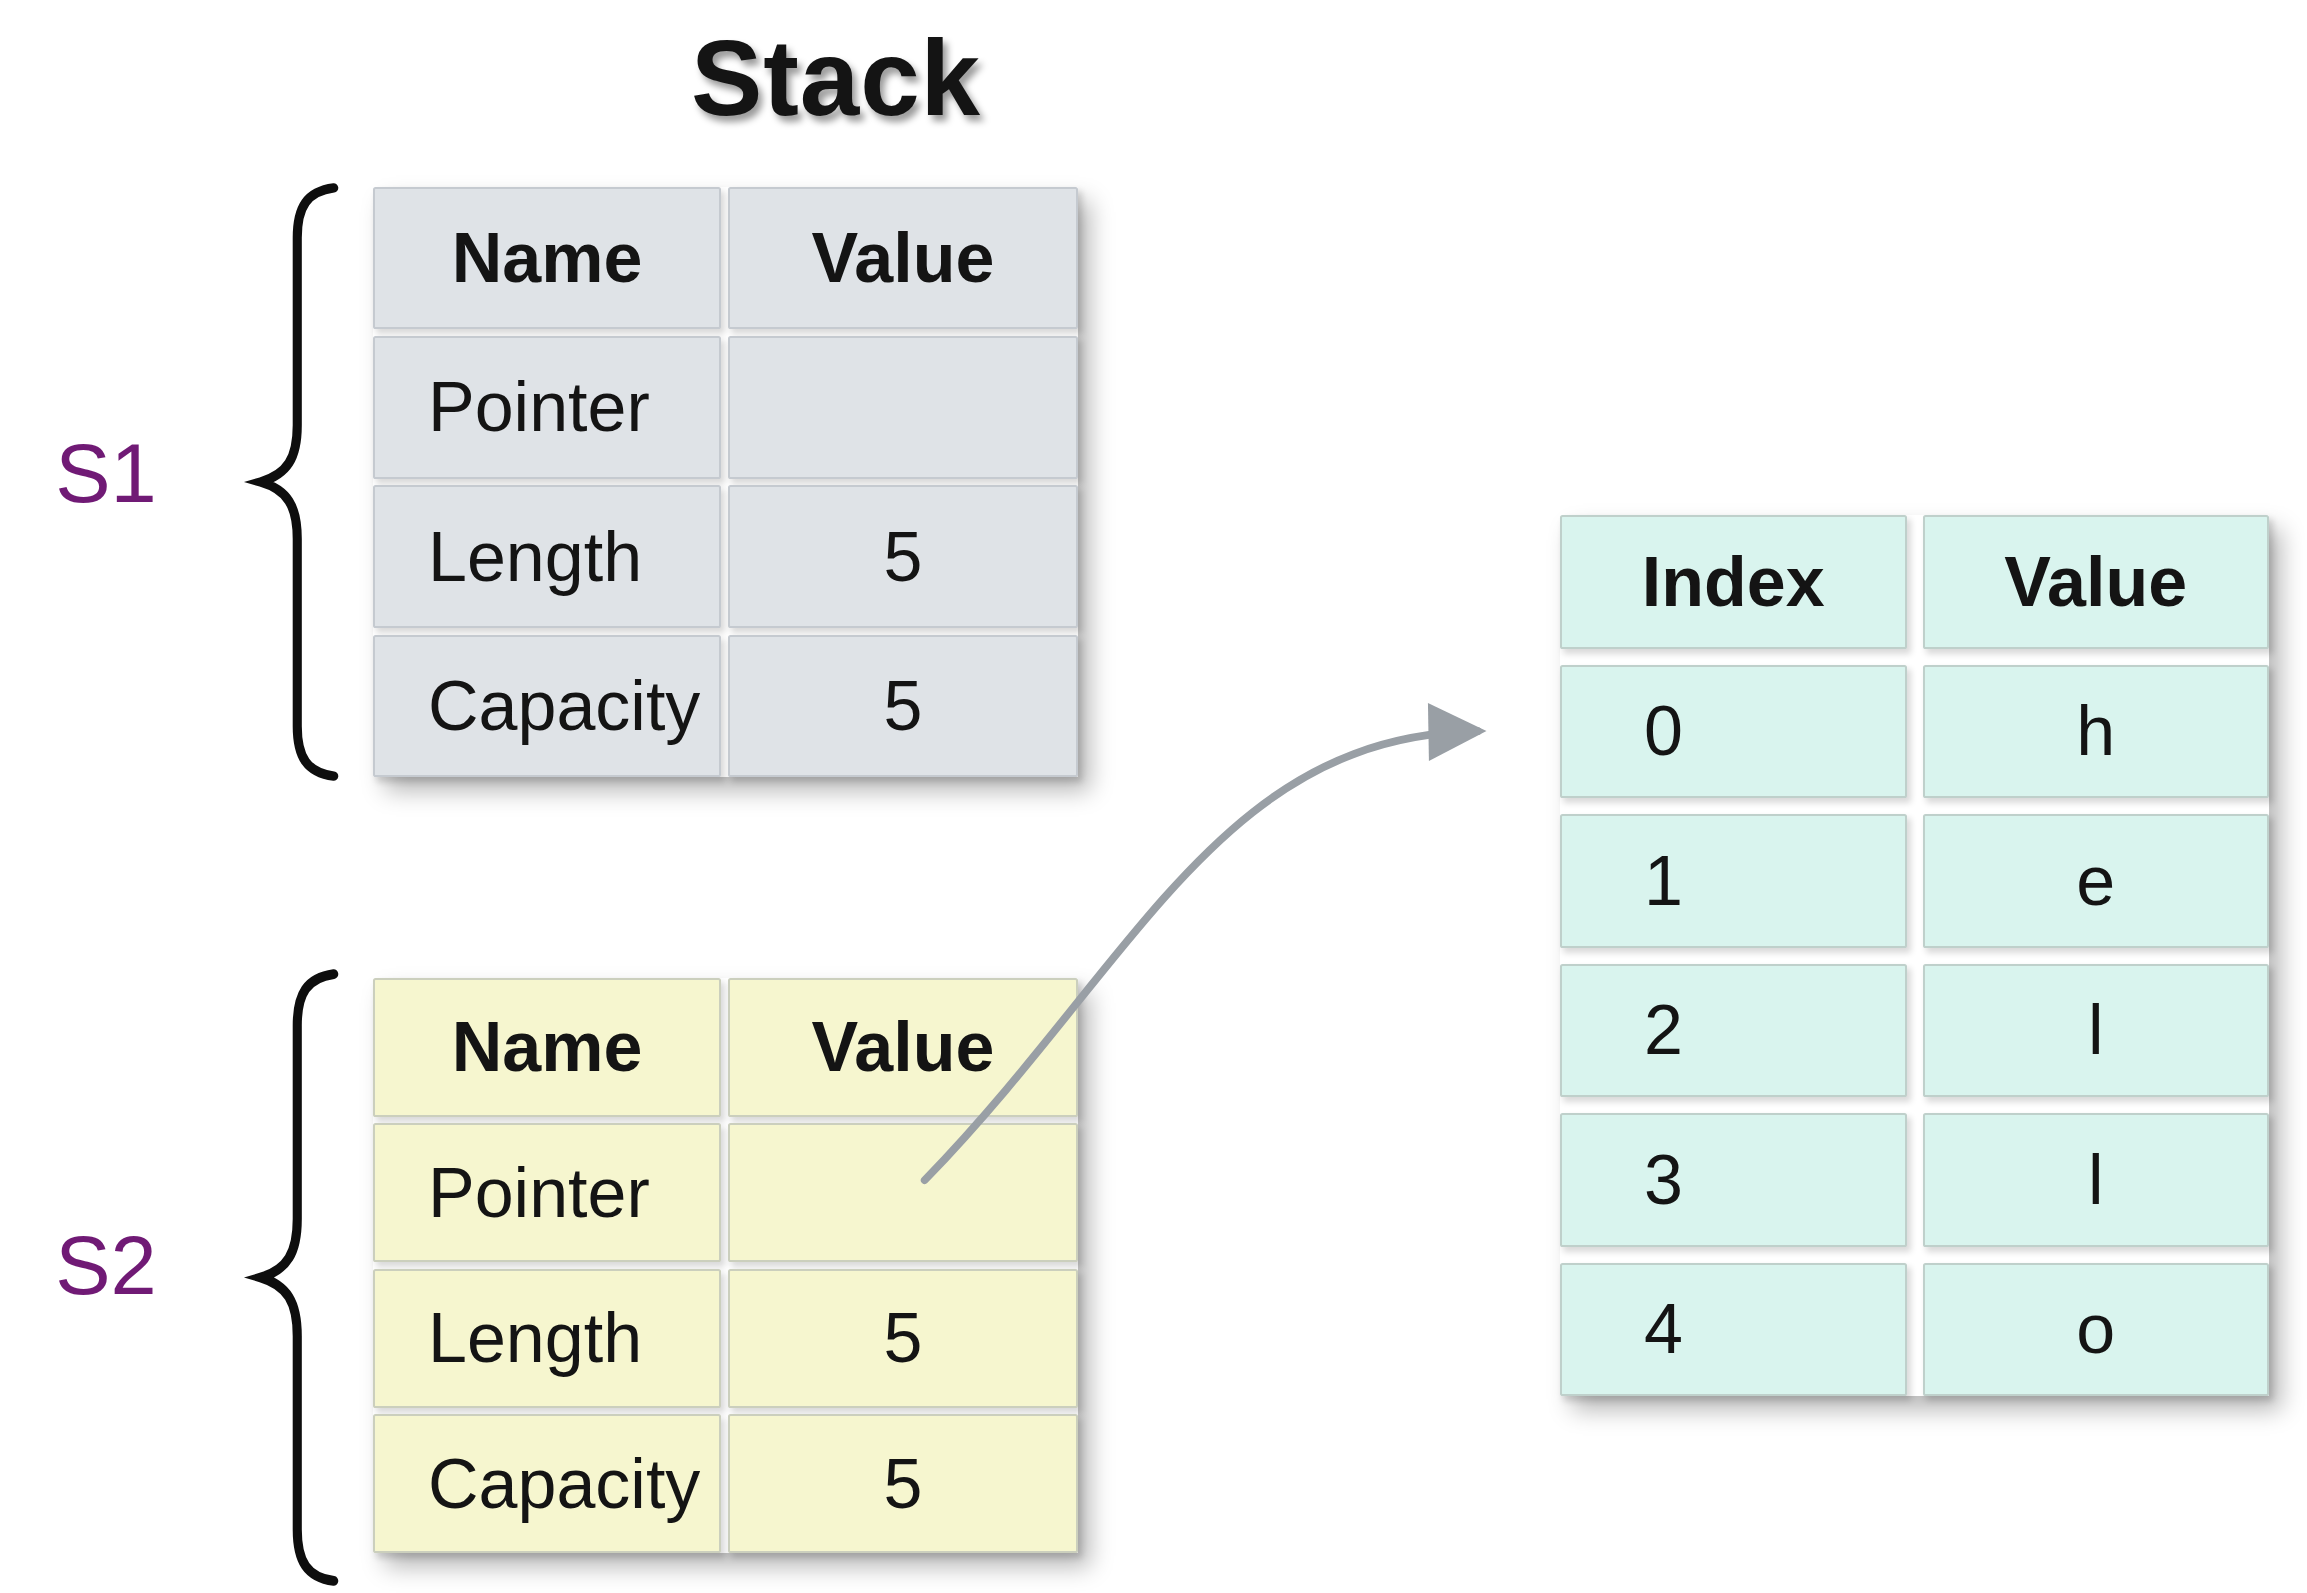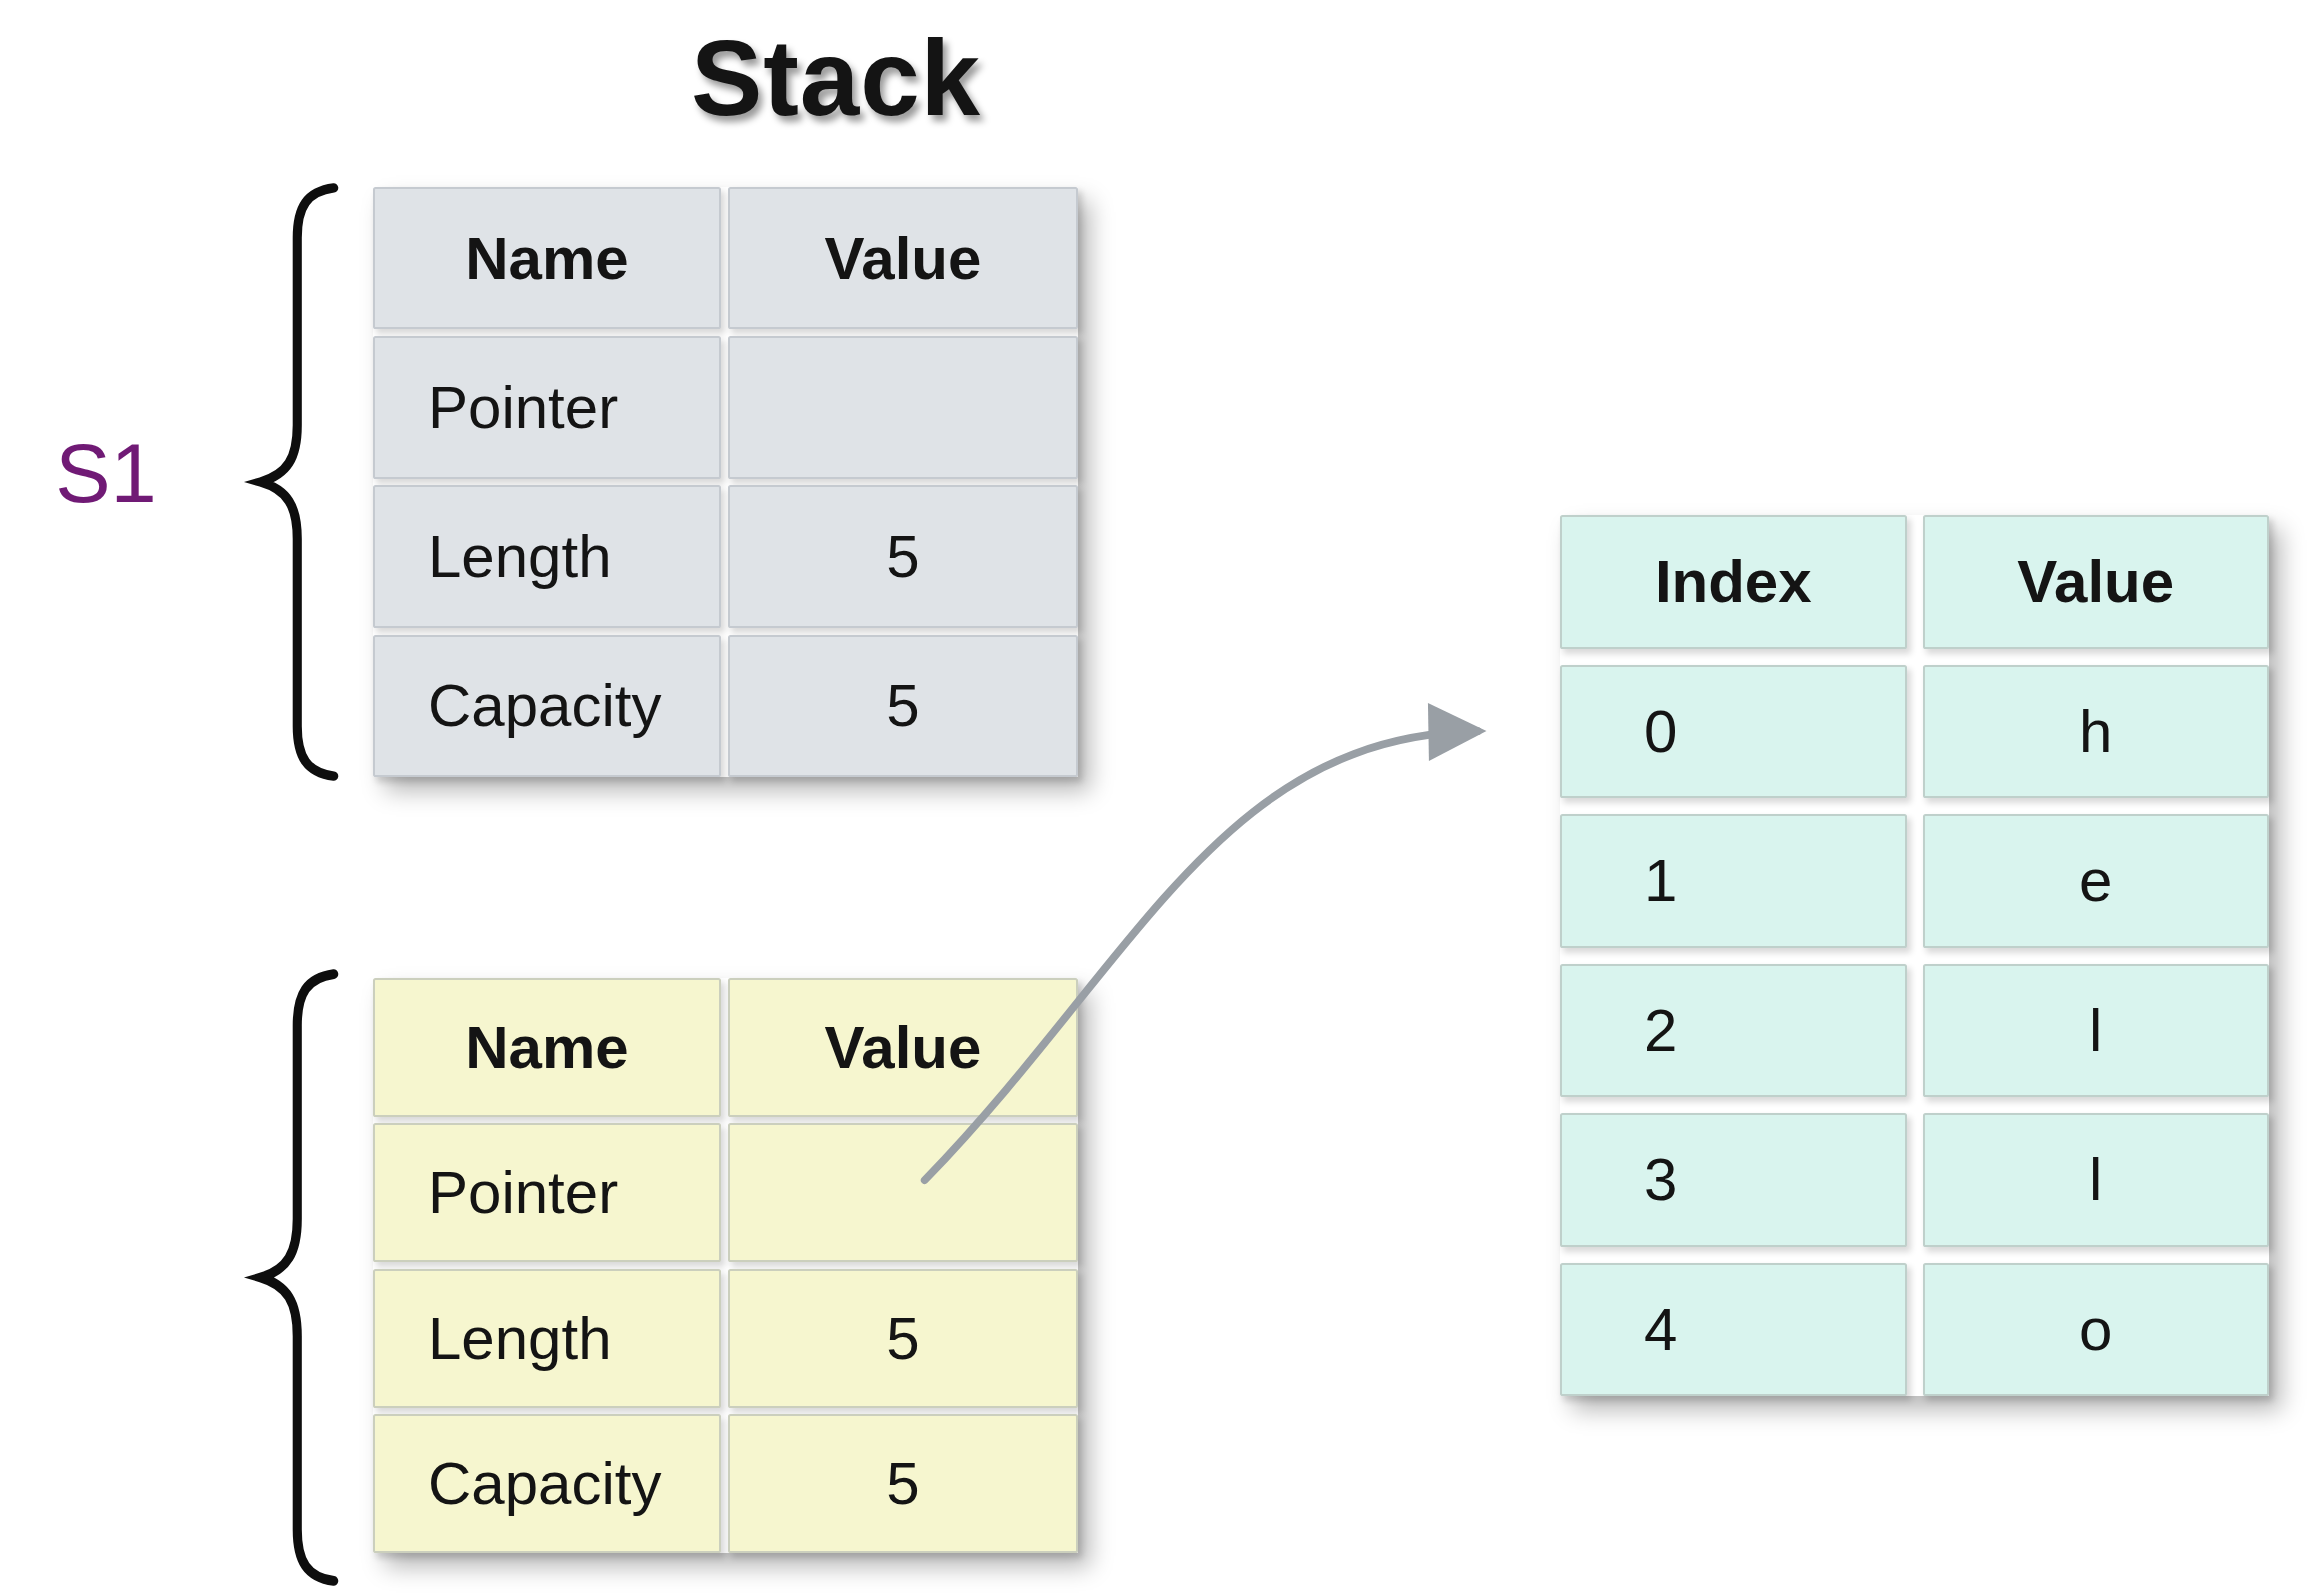--- a/index.html
+++ b/index.html
@@ -42,21 +42,21 @@
   .s2-table {
     left:373px; top:978px; width:705px; height:575px;
     grid-template-columns:348px 1fr; grid-template-rows:repeat(4,1fr);
   }
   .heap-table {
     left:1560px; top:515px; width:709px; height:881px;
     grid-template-columns:1fr 1fr; grid-template-rows:repeat(6,1fr);gap:16px;
   }
   .cell {
     display:flex; align-items:center; justify-content:center;
-    font-size:60px; border:2.6px solid; border-radius:2.6px;
+    font-size:70px; border:2.6px solid; border-radius:2.6px;
     box-shadow:3.4px 4.3px 6.9px rgba(0,0,0,0.15);
   }
   .cell.head { font-weight:bold; }
   .cell.lname { justify-content:flex-start; padding-left:53px; }
   .heap-table .cell.lname { padding-left:82px; }
   .s1-table .cell { background:var(--s1-fill,#dfe3e7); border-color:var(--s1-border,#c5cad0); }
   .s2-table .cell { background:var(--s2-fill,#f6f6cf); border-color:var(--s2-border,#cbcfbd); }
   .heap-table .cell { background:var(--heap-fill,#d9f4ee); border-color:var(--heap-border,#bfd0cb); }
 
   .arrow-svg { position:absolute; left:0; top:0; pointer-events:none; }
@@ -76,20 +76,21 @@
     <div class="cell head">Name</div>
     <div class="cell head">Value</div>
     <div class="cell lname">Pointer</div>
     <div class="cell"></div>
     <div class="cell lname">Length</div>
     <div class="cell">5</div>
     <div class="cell lname">Capacity</div>
     <div class="cell">5</div>
   </div>
 
+  <div class="var-label s2-label">S2</div>
   <svg class="brace s2-brace" viewBox="0 0 140 700" preserveAspectRatio="none">
     <path d="M 130 8 C 98 12, 86 30, 86 66 L 86 284 C 86 322, 74 341, 42 350 C 74 359, 86 378, 86 416 L 86 634 C 86 670, 98 688, 130 692"></path>
   </svg>
   <div class="memtable s2-table">
     <div class="cell head">Name</div>
     <div class="cell head">Value</div>
     <div class="cell lname">Pointer</div>
     <div class="cell"></div>
     <div class="cell lname">Length</div>
     <div class="cell">5</div>

